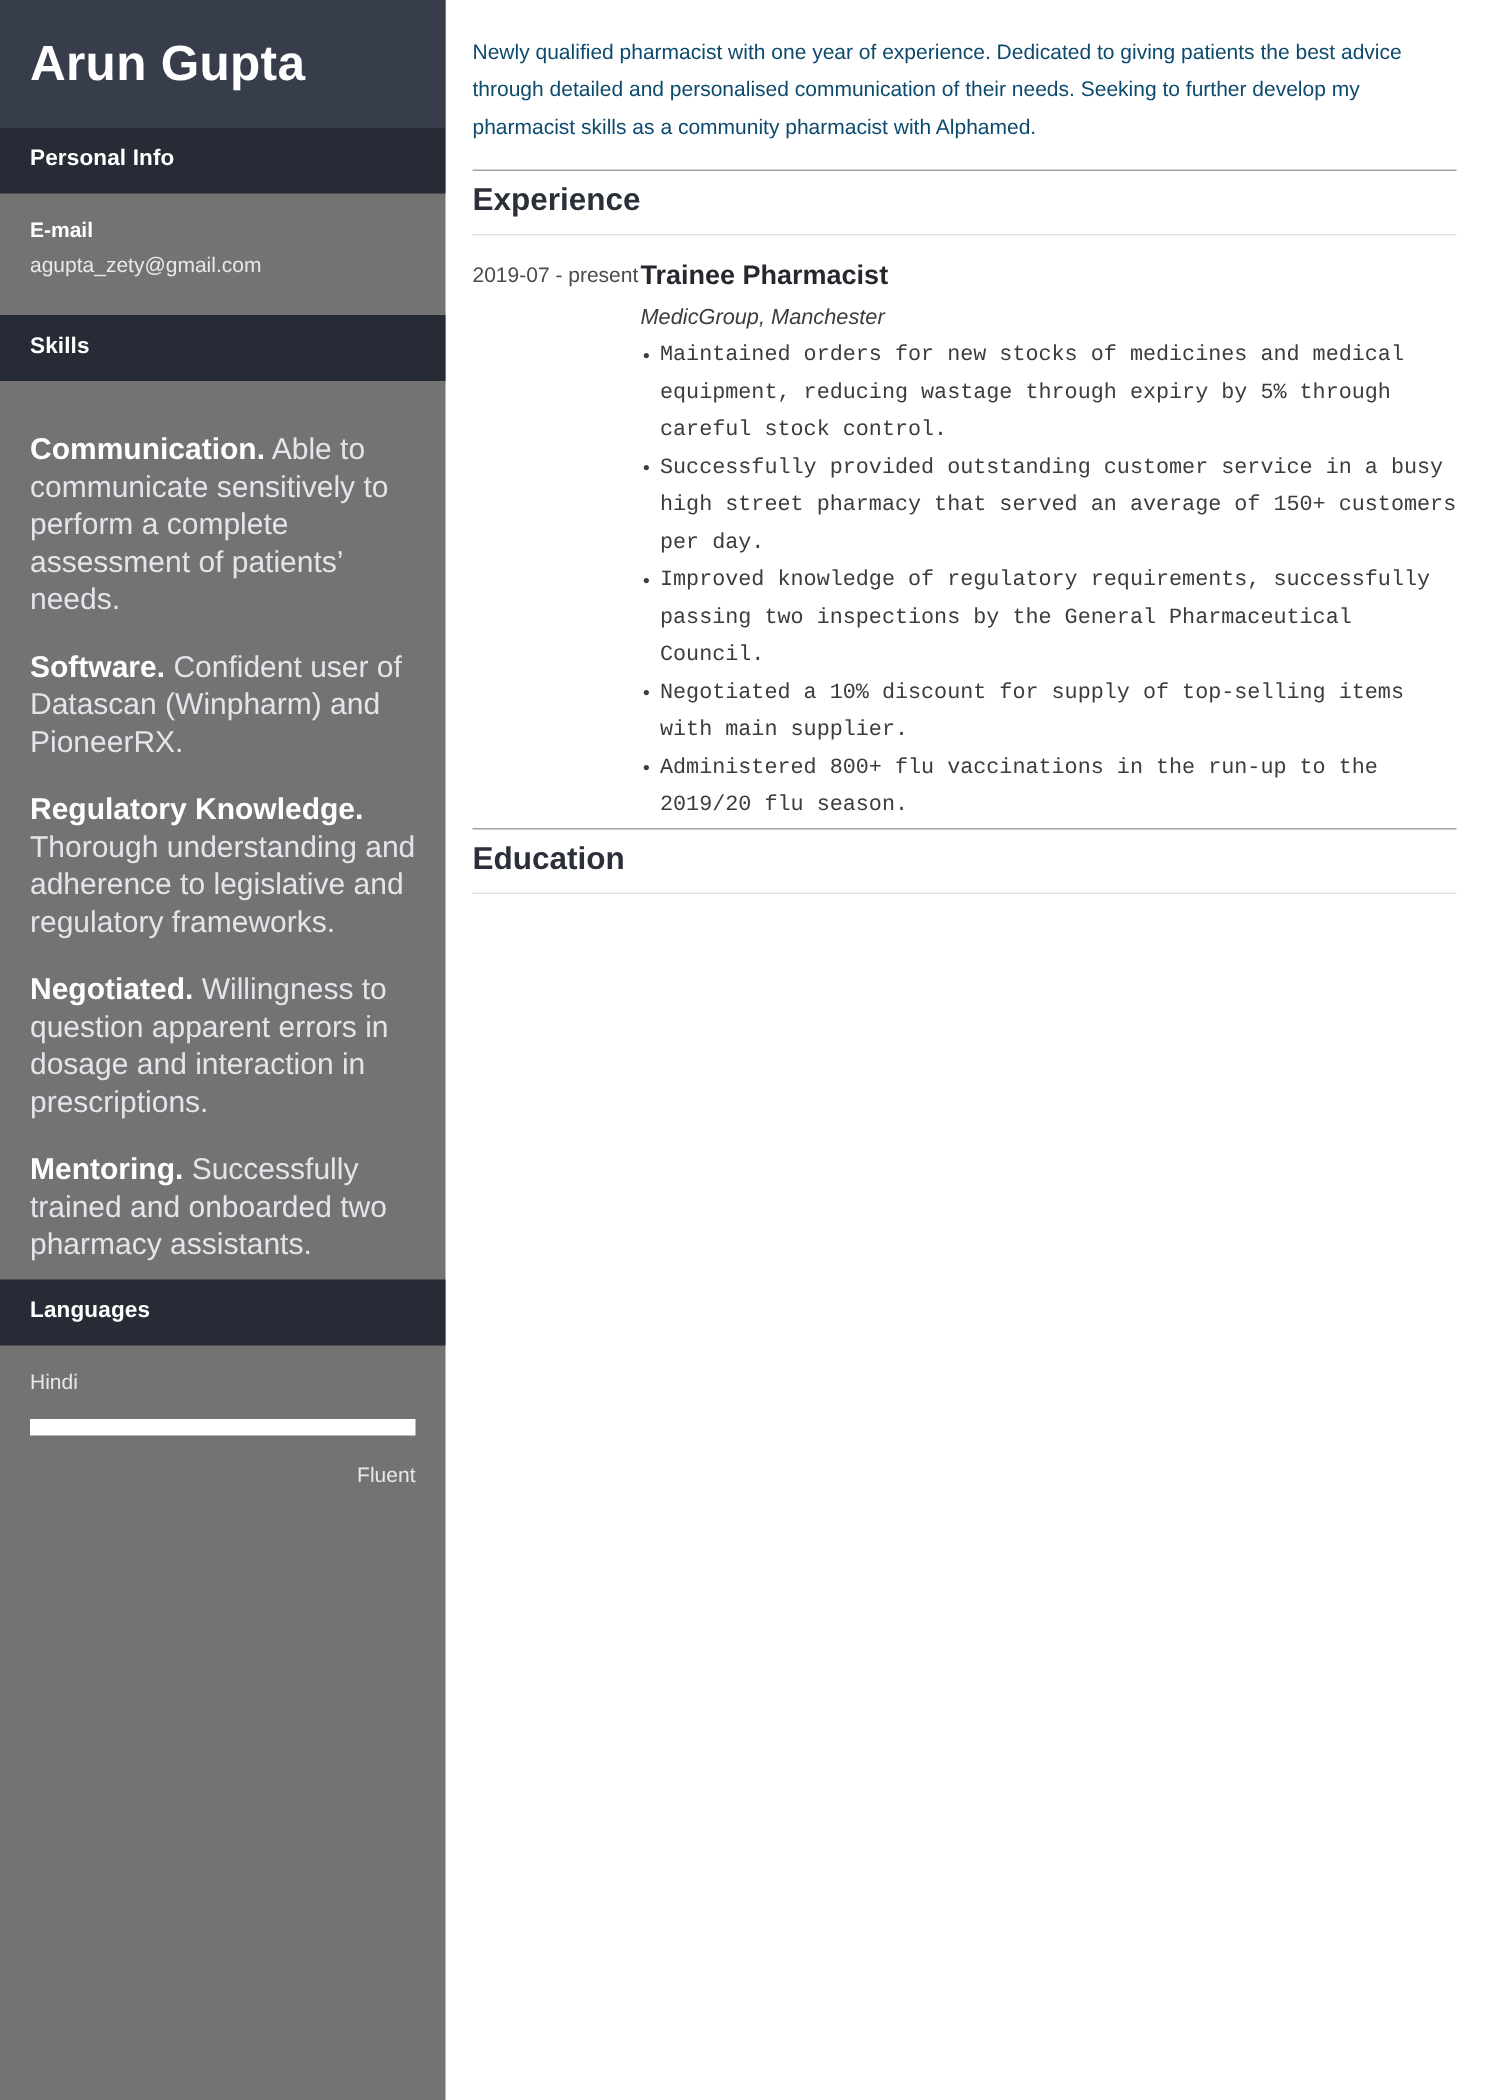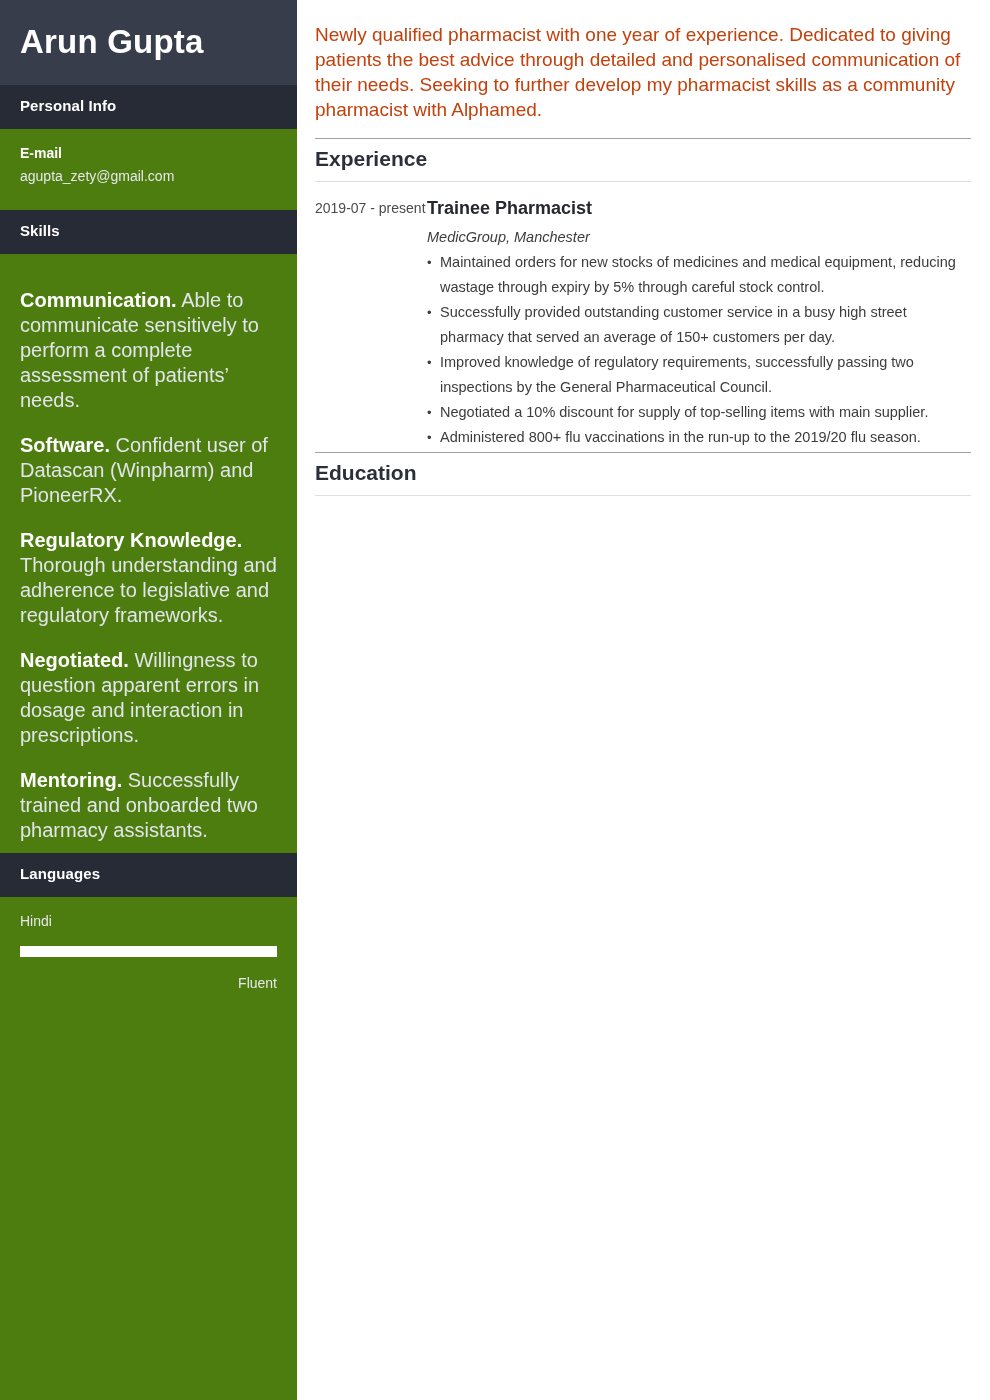--- a/index.html
+++ b/index.html
@@ -19,21 +19,21 @@
     width: 990px;
     height: 1400px;
     display: flex;
     align-items: stretch;
   }
 
   
   .sidebar {
     width: 297px;
     min-width: 297px;
-    background: #4d7c0f;
+    background: #737373;
     color: #ffffff;
     position: relative;
   }
   .name-block {
     background: #373d4a;
     padding: 22px 20px 20px 20px;
     height: 43px;
     box-sizing: content-box;
   }
   .full-name {
@@ -109,23 +109,23 @@
     margin-top: 16px;
   }
 
   
   .main {
     flex: 1;
     padding: 18px 19px 0 18px;
     box-sizing: border-box;
   }
   .summary {
-    font-size: 19px;
-    line-height: 25px;
-    color: #c2410c;
+    font-size: 14px;
+    line-height: 25px;
+    color: #0c4a6e;
     margin: 4px 0 16px 0;
   }
   .section { margin-bottom: 2px; }
   .section-title {
     font-size: 21px;
     line-height: 28px;
     font-weight: bold;
     color: #2b2f3a;
     margin: 0;
     padding: 6px 0 8px 0;
@@ -167,20 +167,21 @@
     list-style: none;
     margin: 0;
     padding: 0;
   }
   .bullets li {
     position: relative;
     padding-left: 13px;
     font-size: 14.5px;
     line-height: 25px;
     color: #3c3c3c;
+    font-family: Liberation Mono, monospace;
   }
   .bullets li::before {
     content: "\2022";
     position: absolute;
     left: 0;
     top: 0;
     color: #3c3c3c;
     font-size: 13px;
   }
   .edu-entry { padding-top: 17px; }

